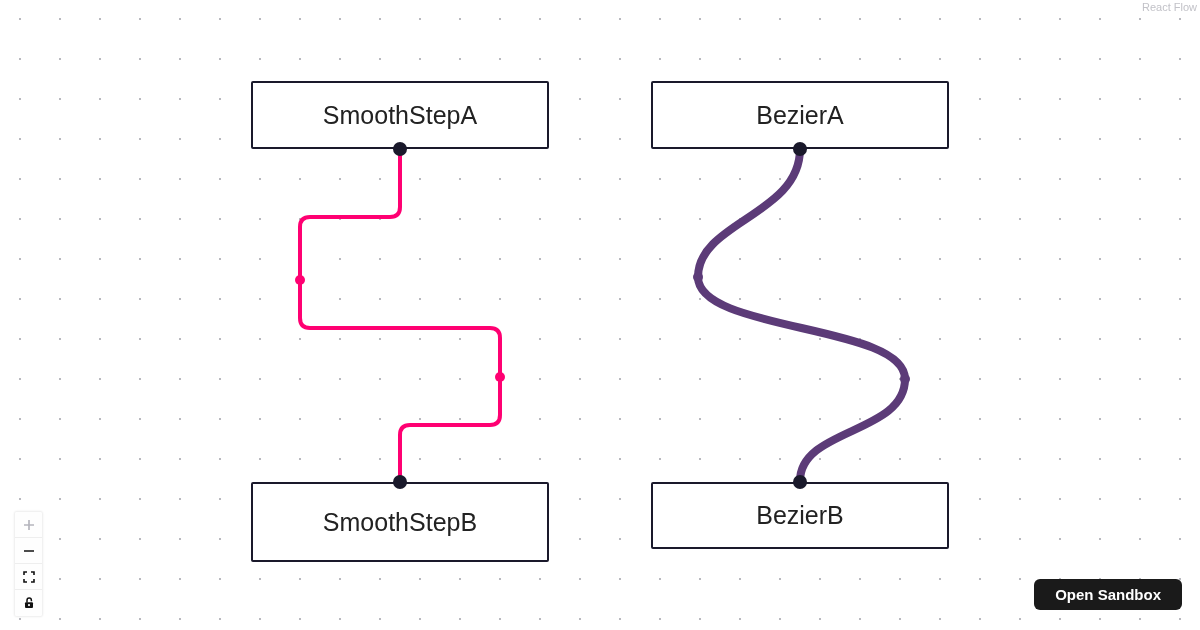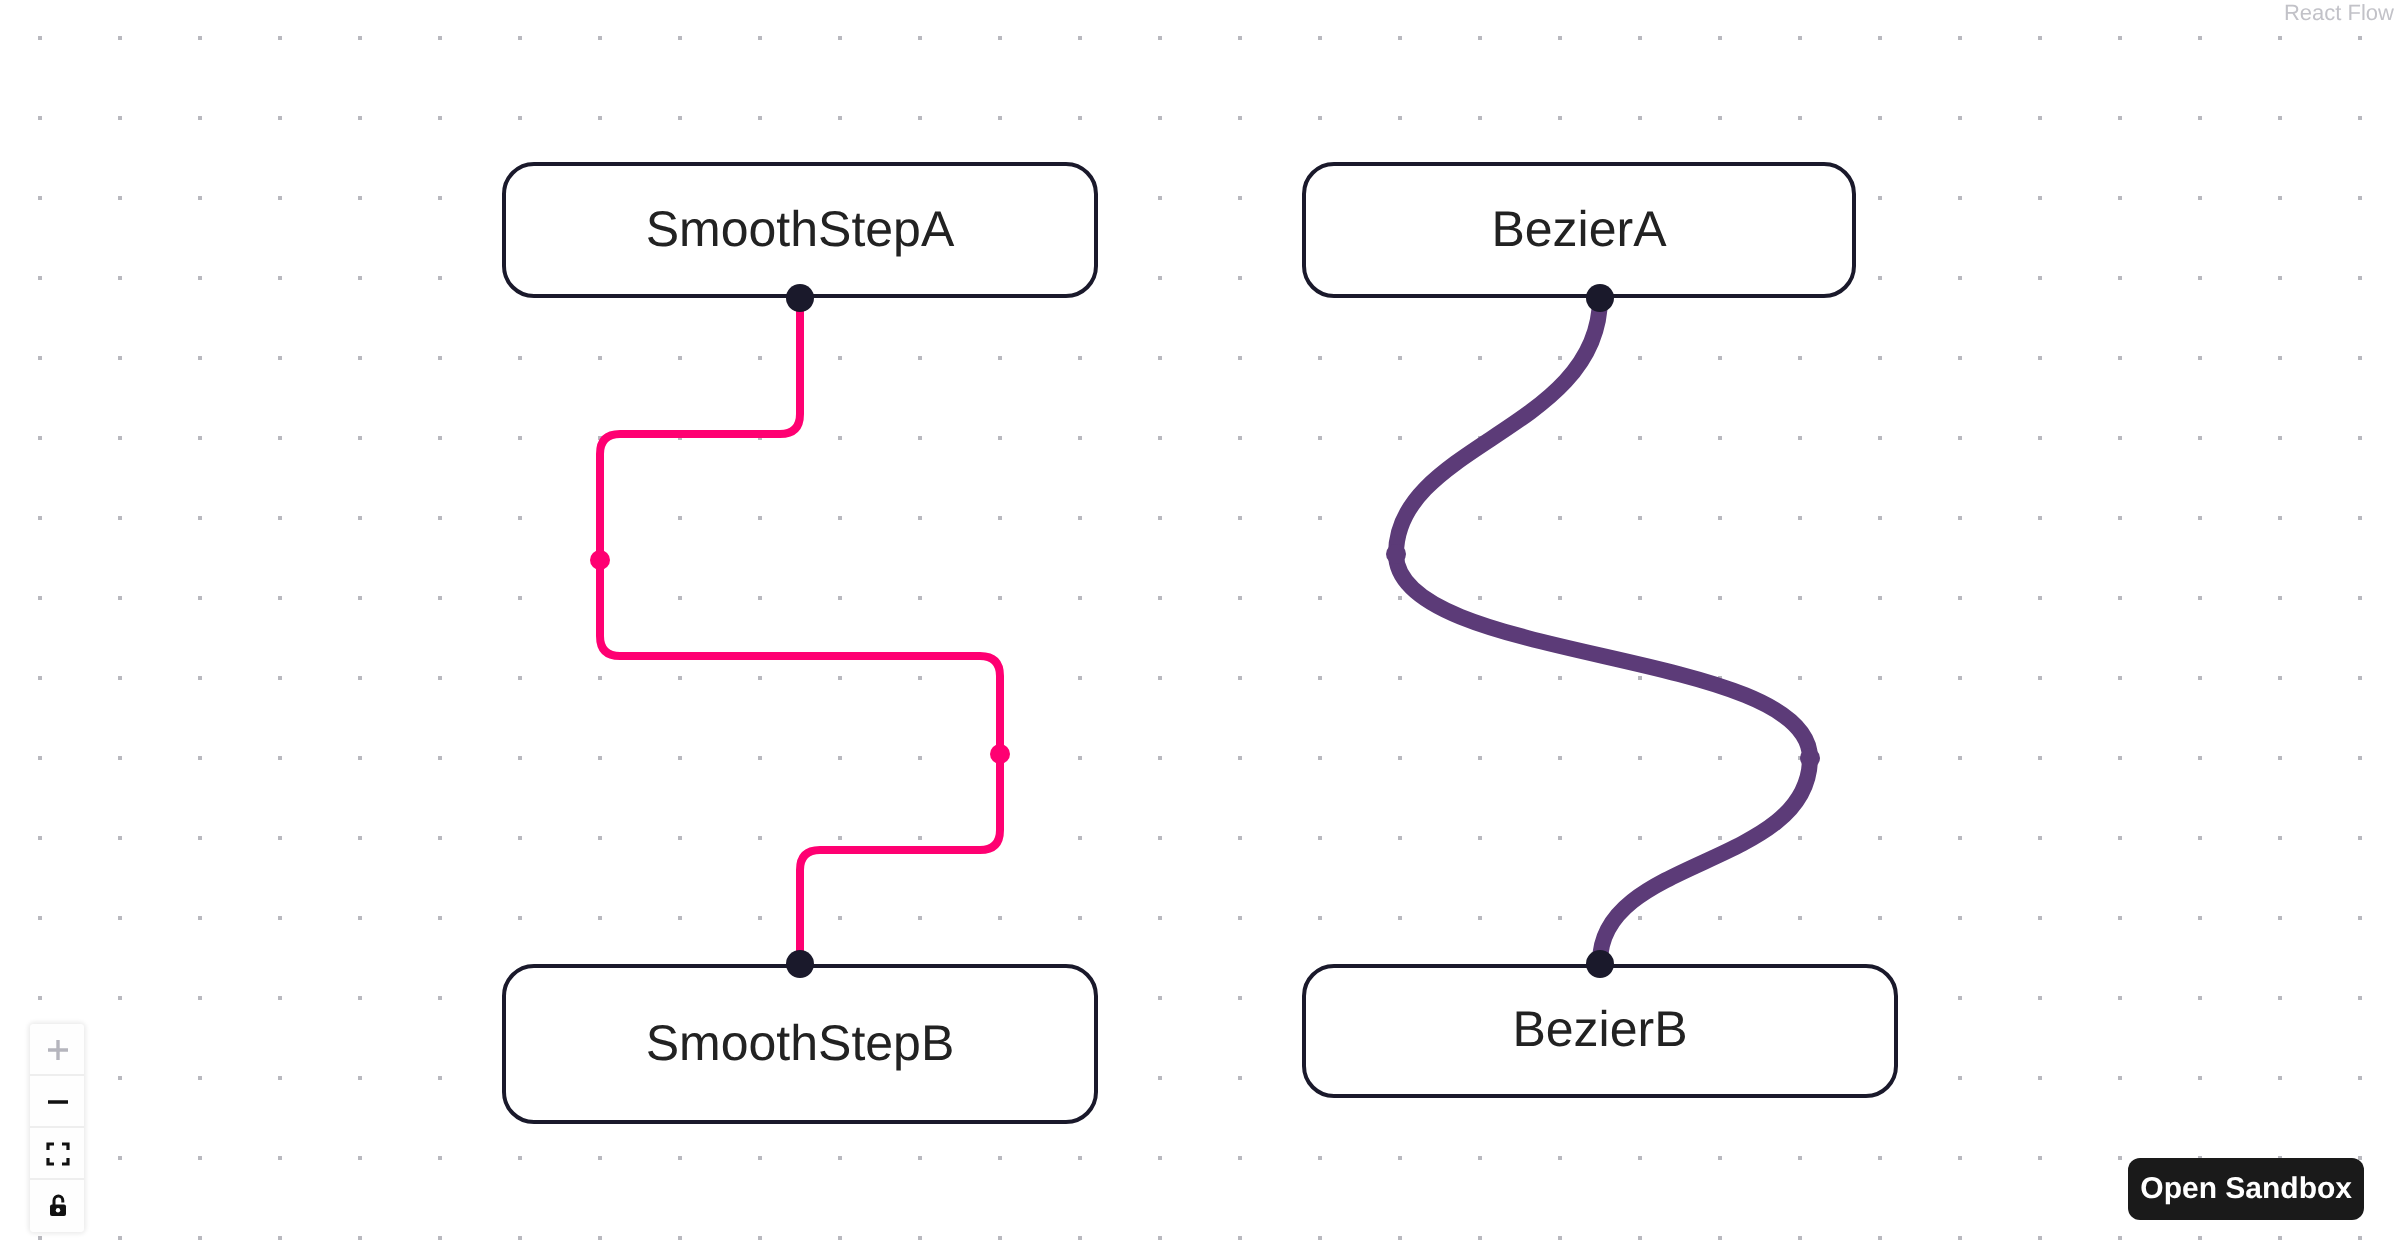--- a/index.html
+++ b/index.html
@@ -17,21 +17,21 @@
   svg.rf-edges {
     position: absolute;
     left: 0; top: 0;
     z-index: 1;
   }
   .rf-node {
     position: absolute;
     box-sizing: border-box;
     background: #ffffff;
     border: 2px solid #1a192b;
-    border-radius: 16px;
+    border-radius: 2px;
     display: flex;
     align-items: center;
     justify-content: center;
     font-size: 25px;
     color: #222222;
     z-index: 2;
     cursor: grab;
   }
   .rf-node .rf-label { pointer-events: none; }
   .rf-handle {
@@ -73,21 +73,21 @@
     justify-content: center;
     padding: 0;
     cursor: pointer;
   }
   .rf-controls button:last-child { border-bottom: none; }
   .rf-controls button svg { display: block; }
   .open-sandbox {
     position: absolute;
     right: 18px; bottom: 20px;
     height: 31px;
-    padding: 0 6px;
+    padding: 0 21px;
     background: #1a1a1a;
     color: #ffffff;
     font-size: 15px;
     font-weight: 600;
     border: none;
     border-radius: 6px;
     font-family: "Liberation Sans", sans-serif;
     z-index: 4;
     cursor: pointer;
   }
@@ -104,21 +104,21 @@
       <path d="M800 149 C800 215 698 222 698 277 C698 332 905 324 905 379 C905 434 800 428 800 481" fill="none" stroke="#5c3b78" stroke-width="8"></path>
       <circle cx="698" cy="277" r="5" fill="#5c3b78"></circle>
       <circle cx="905" cy="379" r="5" fill="#5c3b78"></circle>
     </svg>
 
   <div id="node-layer">
       <div class="rf-node" style="left: 251px; top: 81px; width: 298px; height: 68px;">
         <span class="rf-label">SmoothStepA</span>
       </div>
       <div class="rf-handle" style="left: 400px; top: 149px;"></div>
-      <div class="rf-node" style="left: 651px; top: 81px; width: 277px; height: 68px;">
+      <div class="rf-node" style="left: 651px; top: 81px; width: 298px; height: 68px;">
         <span class="rf-label">BezierA</span>
       </div>
       <div class="rf-handle" style="left: 800px; top: 149px;"></div>
       <div class="rf-node" style="left: 251px; top: 482px; width: 298px; height: 80px;">
         <span class="rf-label">SmoothStepB</span>
       </div>
       <div class="rf-handle" style="left: 400px; top: 482px;"></div>
       <div class="rf-node" style="left: 651px; top: 482px; width: 298px; height: 67px;">
         <span class="rf-label">BezierB</span>
       </div>

